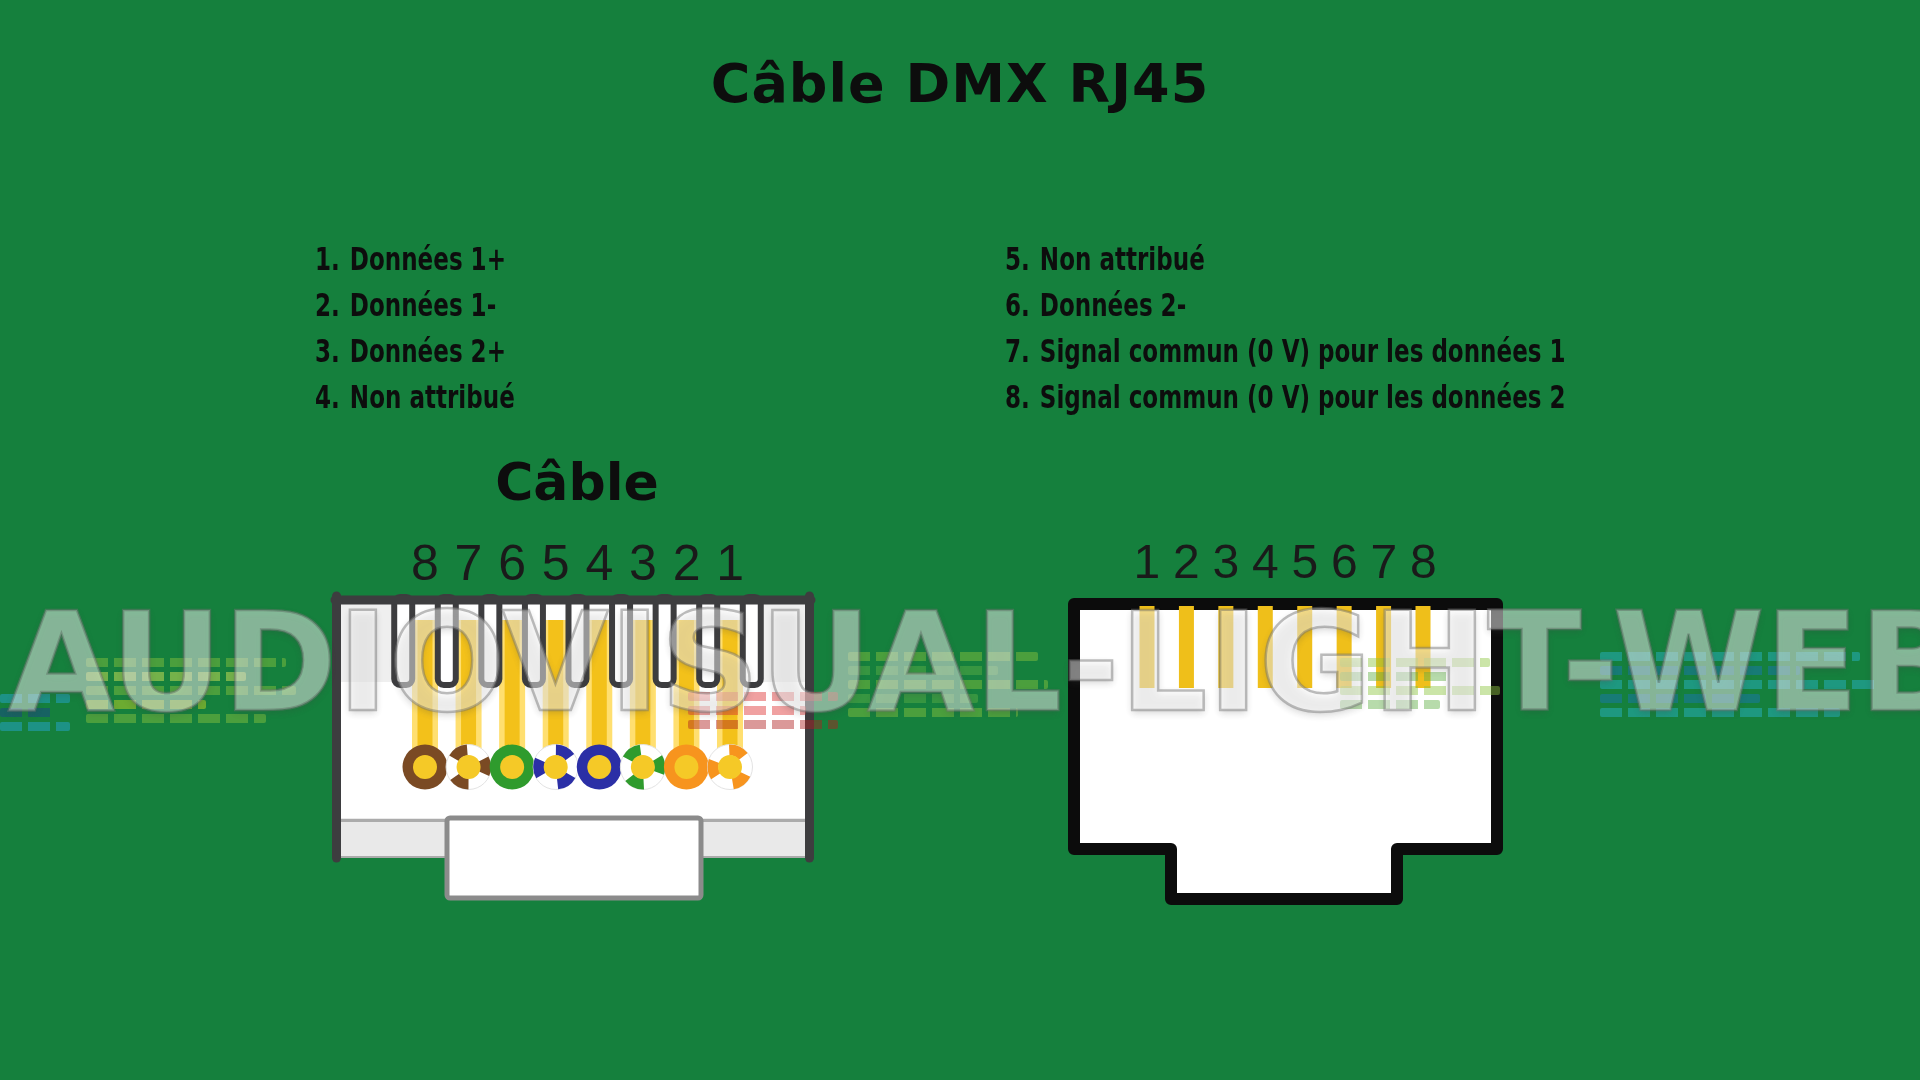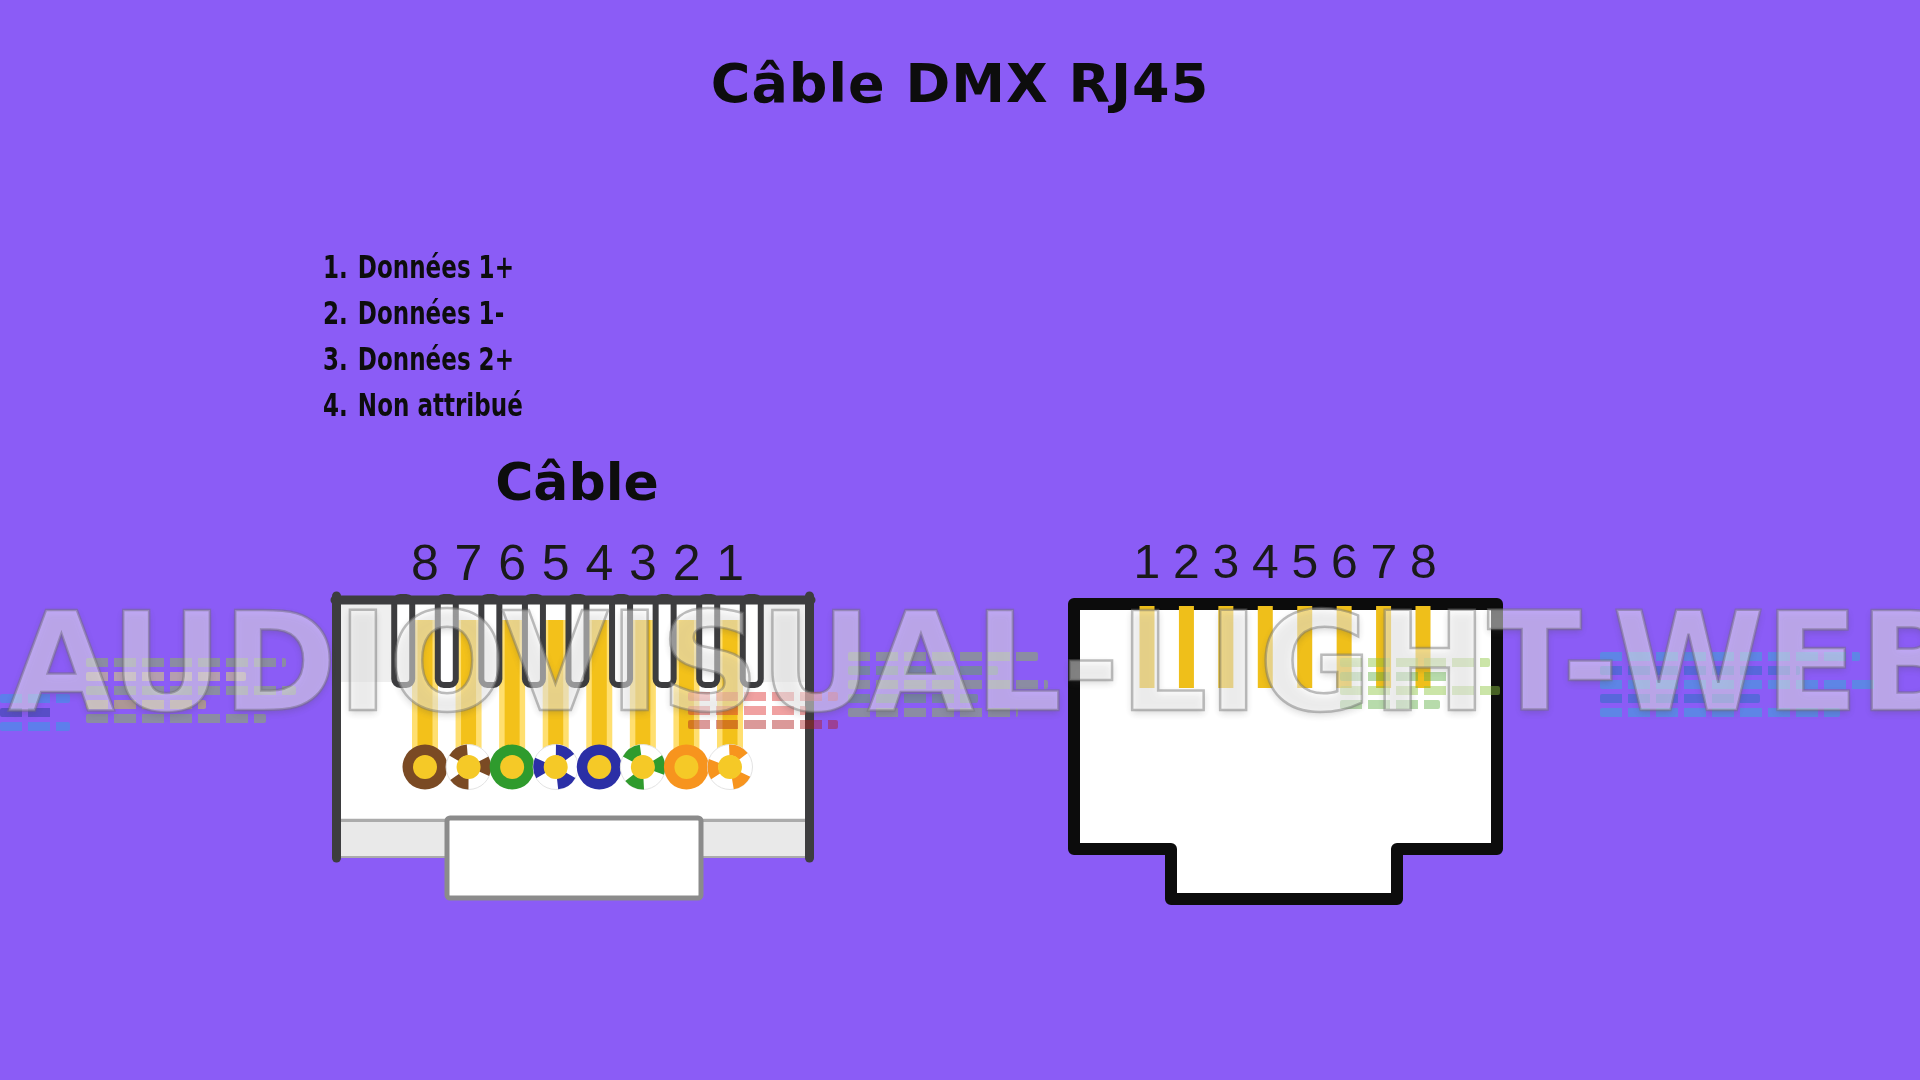--- a/index.html
+++ b/index.html
@@ -1,25 +1,25 @@
 <!DOCTYPE html>
 <html><head>
 <meta charset="utf-8">
 <style>
   html,body{margin:0;padding:0;background:#ffffff;}
   .canvas{
-    position:relative;width:1920px;height:1080px;background:#8b5cf6;overflow:hidden;
+    position:relative;width:1920px;height:1080px;background:#15803d;overflow:hidden;
     font-family:"DejaVu Sans","Liberation Sans",sans-serif;color:#0d0d0d;
   }
   .page-title{
     position:absolute;top:52px;left:0;width:1920px;text-align:center;
     font-size:54px;font-weight:bold;letter-spacing:1px;margin:0;
   }
   .plist{
-    position:absolute;list-style:none;margin:8px;padding:0;
+    position:absolute;list-style:none;margin:0;padding:0;
     font-size:32px;font-weight:bold;line-height:46px;white-space:nowrap;
   }
   .plist li{transform:scaleX(0.72);transform-origin:left center;}
   .plist .ln{margin-right:14px;}
   .plist-left{left:315px;top:236px;}
   .plist-right{left:1005px;top:236px;}
   .conn-label{
     position:absolute;top:452px;text-align:center;font-size:52px;font-weight:bold;margin:0;
   }
   .conn-label.male{left:427px;width:300px;}
@@ -54,20 +54,26 @@
 
   <h1 class="page-title">Câble DMX RJ45</h1>
 
   <ul class="plist plist-left">
     <li><span class="ln">1.</span><span class="lt">Données 1+</span></li>
     <li><span class="ln">2.</span><span class="lt">Données 1-</span></li>
     <li><span class="ln">3.</span><span class="lt">Données 2+</span></li>
     <li><span class="ln">4.</span><span class="lt">Non attribué</span></li>
   </ul>
 
+  <ul class="plist plist-right">
+    <li><span class="ln">5.</span><span class="lt">Non attribué</span></li>
+    <li><span class="ln">6.</span><span class="lt">Données 2-</span></li>
+    <li><span class="ln">7.</span><span class="lt">Signal commun (0 V) pour les données 1</span></li>
+    <li><span class="ln">8.</span><span class="lt">Signal commun (0 V) pour les données 2</span></li>
+  </ul>
 
   <div class="conn-label male">Câble</div>
 
   <div class="numrow male-nums">
     <span>8</span>
     <span>7</span>
     <span>6</span>
     <span>5</span>
     <span>4</span>
     <span>3</span>

